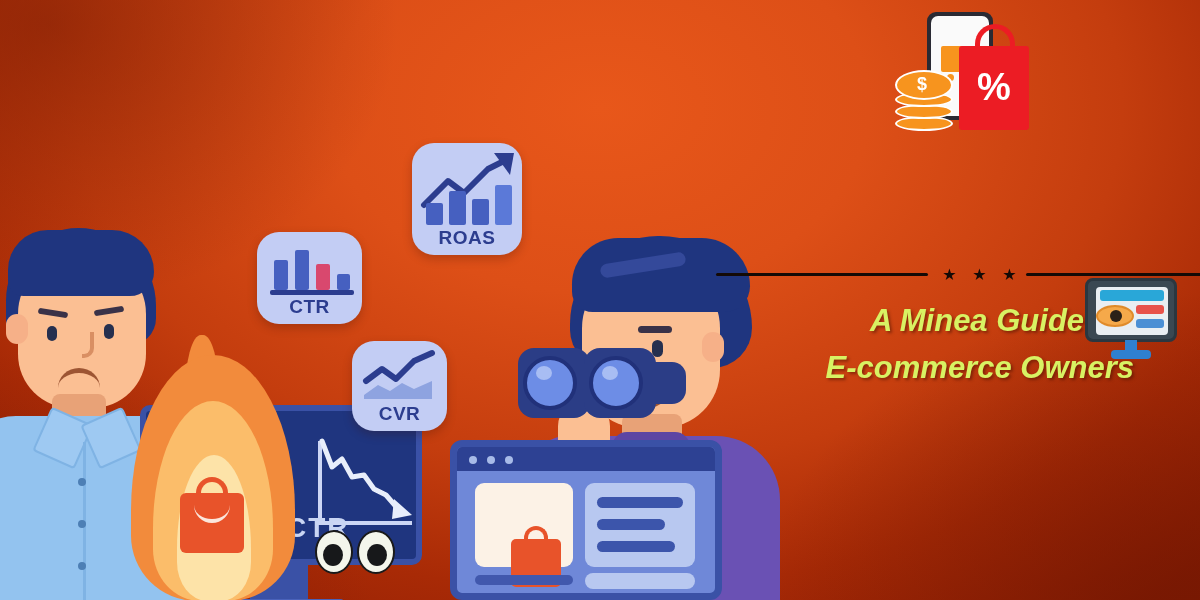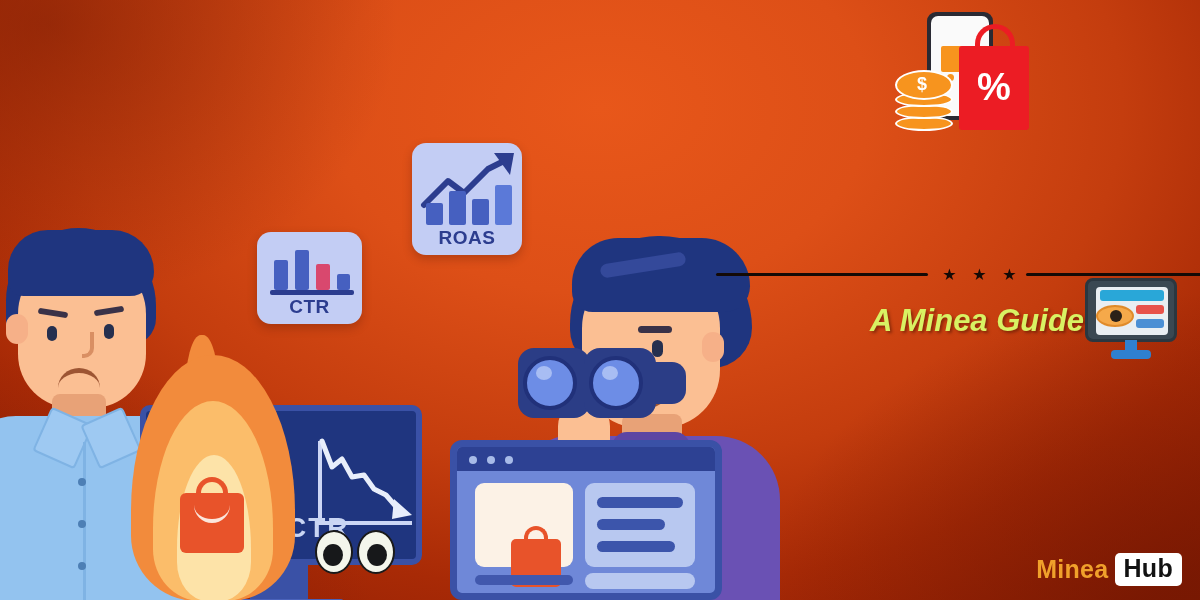--- a/index.html
+++ b/index.html
@@ -46,21 +46,21 @@
   .divider .s1{left:226px;} .divider .s2{left:256px;} .divider .s3{left:286px;}
 
   
   .subtitle{
     position:absolute;right:66px;top:298px;width:420px;text-align:right;
     font-size:31px;font-weight:bold;font-style:italic;color:#d8f263;
     line-height:1.5;text-shadow:2px 2px 3px rgba(70,15,0,.5);
   }
 
   
-  .card{position:absolute;background:#c3cdf4;border-radius:14px;box-shadow:0 4px 10px rgba(60,14,0,.25);}
+  .card{position:absolute;background:#c3cdf4;border-radius:22px;box-shadow:0 4px 10px rgba(60,14,0,.25);}
   .card .cap{
     position:absolute;left:0;right:0;bottom:6px;text-align:center;
     font-size:19px;font-weight:bold;color:#2c3d8f;letter-spacing:.5px;
   }
   #card-roas{left:412px;top:143px;width:110px;height:112px;}
   #card-ctr{left:257px;top:232px;width:105px;height:92px;}
   #card-cvr{left:352px;top:341px;width:95px;height:90px;}
 
   
   .person-left{position:absolute;left:-10px;top:228px;width:215px;height:372px;}
@@ -335,32 +335,40 @@
     <svg width="100" height="62" style="position:absolute;left:3px;top:6px;">
       <rect x="14" y="22" width="14" height="30" rx="2" fill="#4660c0"></rect>
       <rect x="35" y="12" width="14" height="40" rx="2" fill="#4660c0"></rect>
       <rect x="56" y="26" width="14" height="26" rx="2" fill="#d9486e"></rect>
       <rect x="77" y="36" width="13" height="16" rx="2" fill="#4660c0"></rect>
       <rect x="10" y="52" width="84" height="5" rx="2" fill="#2c3d8f"></rect>
     </svg>
     <div class="cap">CTR</div>
   </div>
 
+  <div class="card" id="card-cvr">
+    <svg width="88" height="60" style="position:absolute;left:4px;top:6px;">
+      <polyline points="10,34 26,22 40,32 58,14 76,6" fill="none" stroke="#2c3d8f" stroke-width="6" stroke-linejoin="round" stroke-linecap="round"></polyline>
+      <path d="M8,48 L22,38 L34,44 L46,36 L58,42 L76,34 L76,52 L8,52 Z" fill="#8ea3e0"></path>
+    </svg>
+    <div class="cap">CVR</div>
+  </div>
 
 
   <div class="divider">
     <div class="ln a"></div>
     <div class="star s1">★</div>
     <div class="star s2">★</div>
     <div class="star s3">★</div>
     <div class="ln b"></div>
   </div>
 
   <div class="subtitle">
     <div>A Minea Guide for</div>
+    <div>E-commerce Owners</div>
   </div>
 
   <div class="ecom">
     <div class="ec-phone">
       <div class="ec-phone-s"></div>
       <div class="ec-cart">
         <div class="wh" style="left:6px"></div>
           <div class="wh" style="left:24px"></div>
       </div>
     </div>
@@ -383,17 +391,13 @@
       <div class="spy-tab"></div>
       <div class="spy-row" style="left:48px;top:24px;width:28px;background:#e8524a"></div>
       <div class="spy-row" style="left:48px;top:38px;width:28px;background:#4b8fd4"></div>
       <div class="spy-eye"></div>
       <div class="spy-pupil"></div>
     </div>
     <div class="spy-neck"></div>
     <div class="spy-base"></div>
   </div>
 
-  <div class="logo">
-    <span class="minea">Minea</span>
-    <span class="hub">Hub</span>
-  </div>
 </div>
 
 </body></html>

